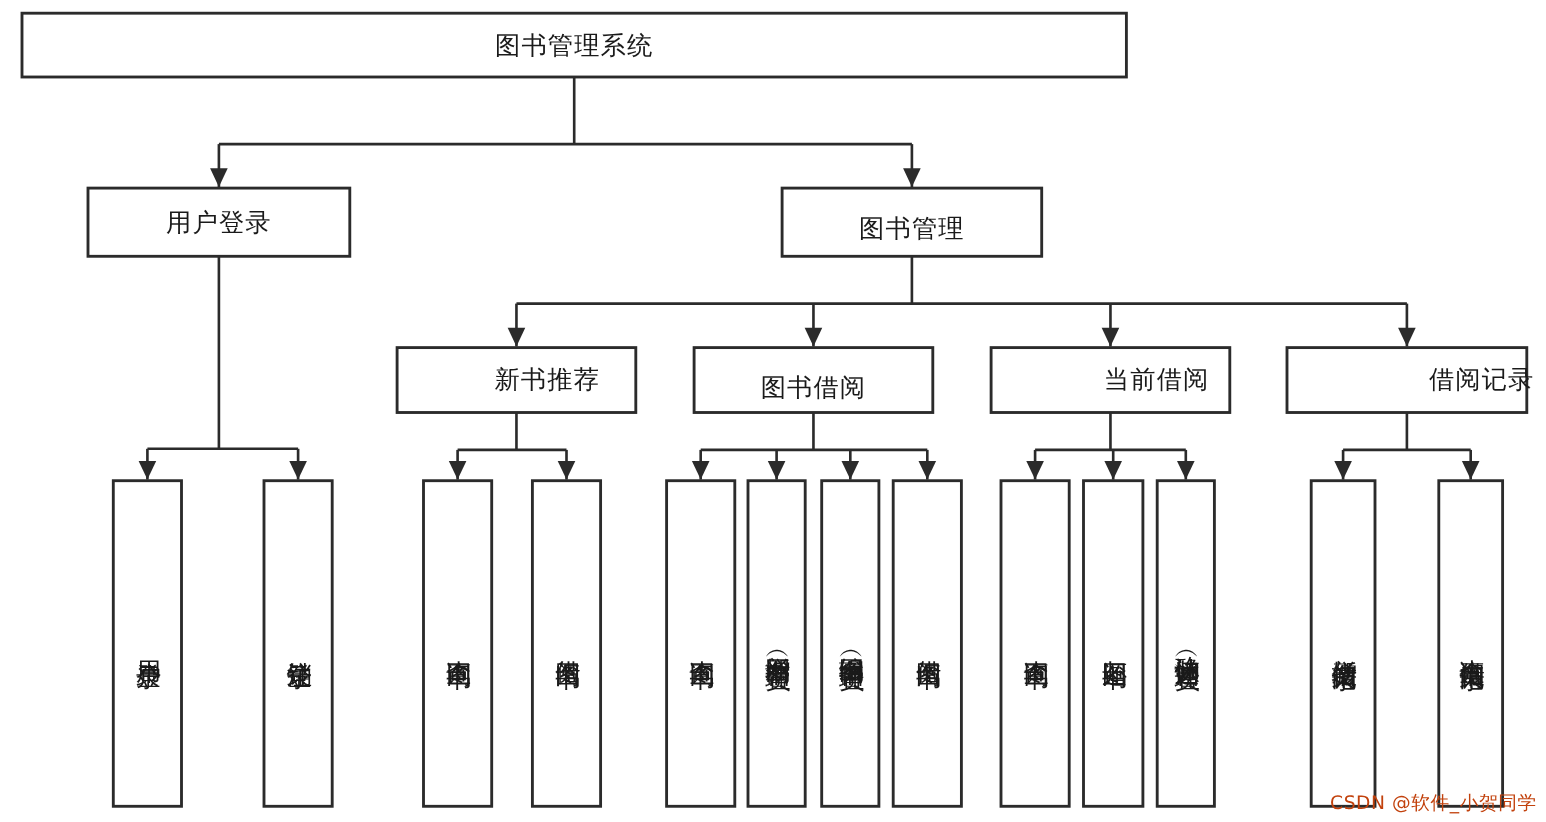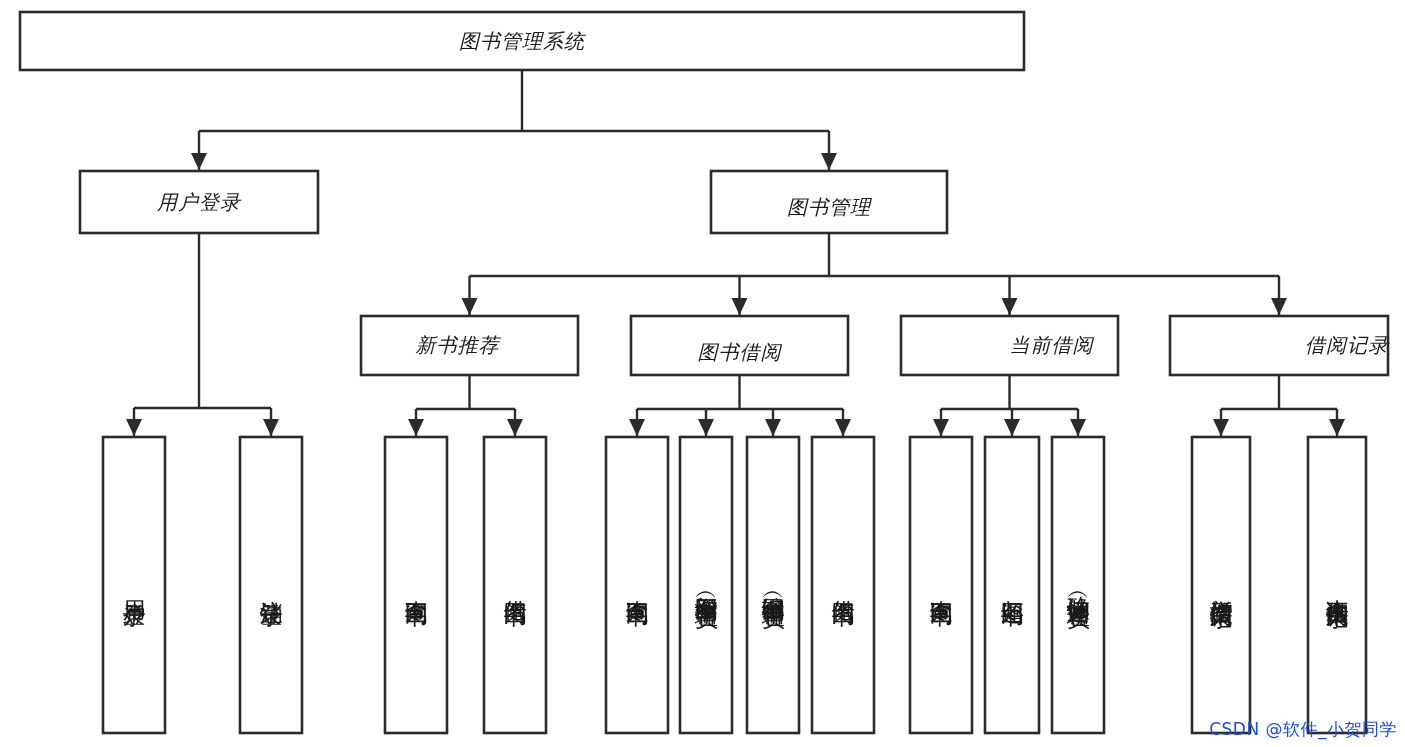--- a/index.html
+++ b/index.html
@@ -52,33 +52,32 @@
     letter-spacing: 1.5px;
     color: #1a1a1a;
     pointer-events: none;
   }
   .hlabel-wrap {
     position: absolute;
     display: flex;
     align-items: center;
     justify-content: center;
     font-family: "DejaVu Sans", "Liberation Sans", sans-serif;
-    font-size: 20px;
+    font-size: 23px;
     letter-spacing: 1px;
     color: #1a1a1a;
     pointer-events: none;
-    font-style: italic;
   }
   .watermark {
     position: absolute;
     right: 8px;
     bottom: 6px;
     font-family: "DejaVu Sans", "Liberation Sans", sans-serif;
     font-size: 17px;
-    color: #1d4ed8;
+    color: #c2410c;
     letter-spacing: 0.5px;
     white-space: nowrap;
   }
 </style>
 </head>
 <body>
 
 <div id="canvas-root">
 
   <svg id="diagram" viewBox="0 0 1405 747">
@@ -157,21 +156,21 @@
         <rect x="1052" y="437" width="52" height="296" class="node-box"></rect>
         <rect x="1192" y="437" width="58" height="296" class="node-box"></rect>
         <rect x="1308" y="437" width="58" height="296" class="node-box"></rect>
       </g>
   </svg>
 
   <div id="labels">
       <div class="hlabel-wrap" style="left: 20px; top: 12px; width: 1004px; height: 58px;">图书管理系统</div>
       <div class="hlabel-wrap" style="left: 80px; top: 171px; width: 238px; height: 62px;">用户登录</div>
       <div class="hlabel-wrap" style="left: 711px; top: 171px; width: 236px; height: 72px;">图书管理</div>
-      <div class="hlabel-wrap" style="left: 361px; top: 316px; width: 193px; height: 59px;">新书推荐</div>
+      <div class="hlabel-wrap" style="left: 361px; top: 316px; width: 193px; height: 59px; padding-left: 40px;">新书推荐</div>
       <div class="hlabel-wrap" style="left: 631px; top: 316px; width: 217px; height: 73px;">图书借阅</div>
       <div class="hlabel-wrap" style="left: 901px; top: 316px; width: 217px; height: 59px; padding-left: 42px;">当前借阅</div>
       <div class="hlabel-wrap" style="left: 1238px; top: 316px; width: 218px; height: 59px;">借阅记录</div>
       <div class="vlabel-wrap" style="left: 103px; top: 437px; width: 62px; height: 296px;">用户登录</div>
       <div class="vlabel-wrap" style="left: 240px; top: 437px; width: 62px; height: 296px;">注销登录</div>
       <div class="vlabel-wrap" style="left: 385px; top: 437px; width: 62px; height: 296px;">查询图书</div>
       <div class="vlabel-wrap" style="left: 484px; top: 437px; width: 62px; height: 296px;">借阅图书</div>
       <div class="vlabel-wrap" style="left: 606px; top: 437px; width: 62px; height: 296px;">查询图书</div>
       <div class="vlabel-wrap" style="left: 680px; top: 437px; width: 52px; height: 296px;">新增图书（管理员）</div>
       <div class="vlabel-wrap" style="left: 747px; top: 437px; width: 52px; height: 296px;">编辑图书（管理员）</div>

